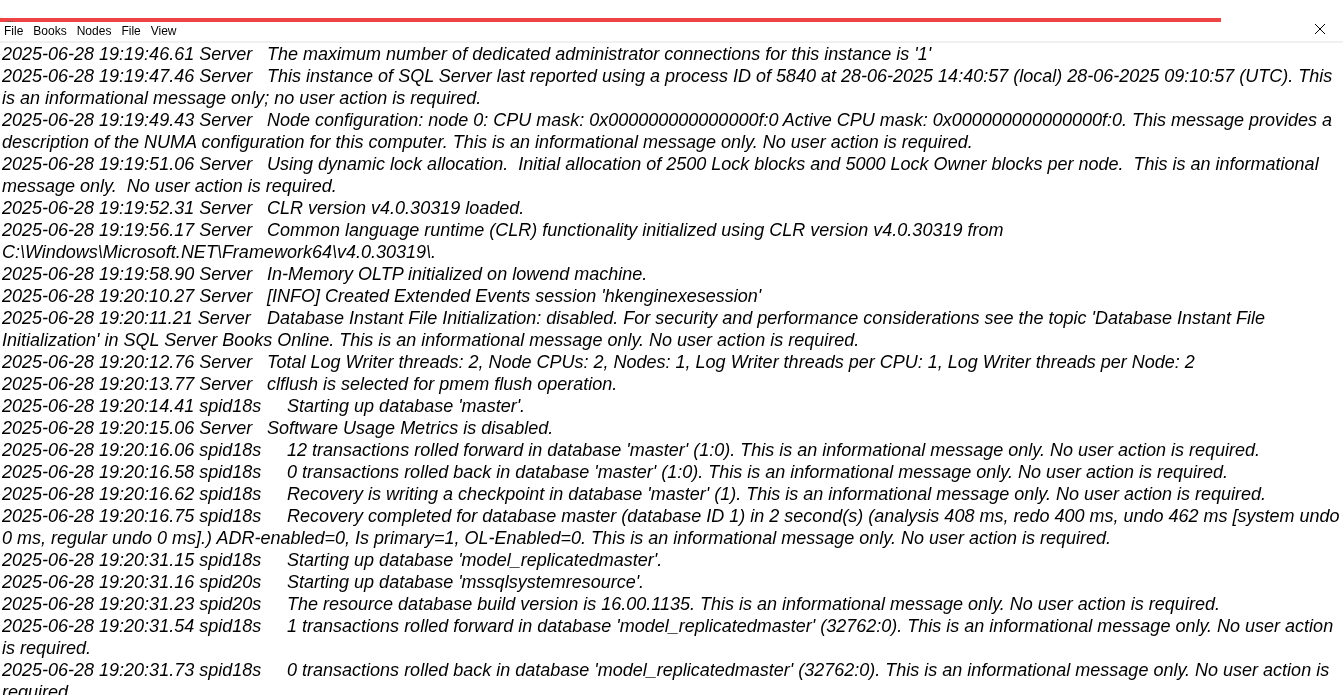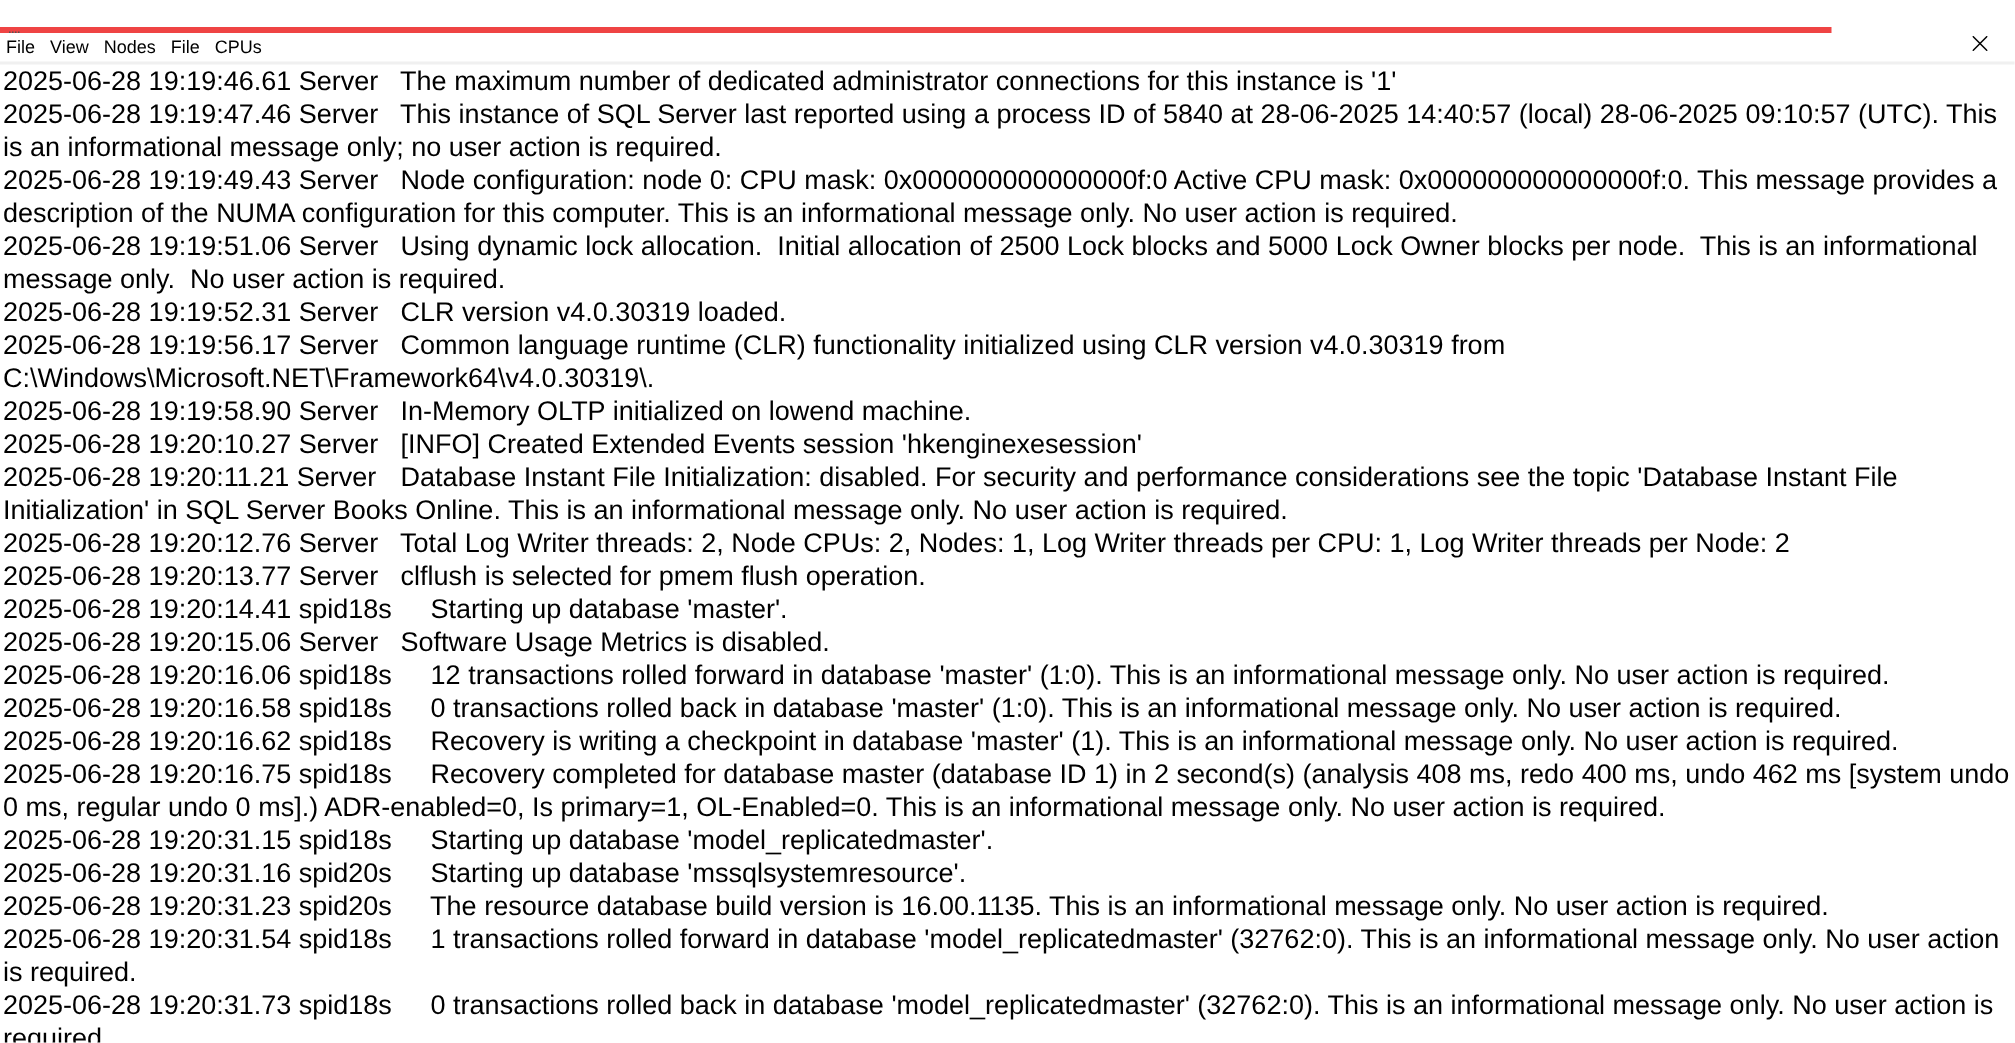--- a/index.html
+++ b/index.html
@@ -11,21 +11,21 @@
   .win-btn { position:absolute; top:0; width:46px; height:22px; display:flex; align-items:center; justify-content:center; color:#000; }
   .btn-min { left:1220px; }
   .btn-max { left:1268px; }
   .btn-close { left:1297px; }
   .menubar { position:absolute; left:0; top:22px; width:1296px; height:19px; background:#ffffff; display:flex; align-items:center; }
   .menu-item { font-size:12px; color:#000; padding:0 5px; line-height:19px; }
   .menu-item:first-child { padding-left:4px; }
   .sep { position:absolute; left:0; top:41px; width:1343px; height:2px; background:#f0f0f0; }
   .editor { position:absolute; left:0; top:43px; width:1343px; height:652px; overflow:hidden; }
   .text { margin:0; padding:0 0 0 2px; font-family:"Liberation Sans", sans-serif; font-size:18px; line-height:22px; color:#000; white-space:pre-wrap; word-wrap:break-word; tab-size:4; -moz-tab-size:4; }
-  .line { display:block; }
+  .line { display:block;font-style:italic; }
 </style>
 </head>
 <body>
 
 <div class="titlebar">
   <span class="app-icon"></span>
   <span class="title">ERRORLOG - Notepad</span>
   <div class="win-btn btn-min">
     <svg width="10" height="10" viewBox="0 0 10 10">
         <line x1="0" y1="5.5" x2="10" y2="5.5" stroke="#000" stroke-width="1"></line>
@@ -40,22 +40,22 @@
   <div class="win-btn btn-close">
     <svg width="10" height="10" viewBox="0 0 10 10">
         <line x1="0" y1="0" x2="10" y2="10" stroke="#000"></line>
         <line x1="10" y1="0" x2="0" y2="10" stroke="#000"></line>
       </svg>
   </div>
 </div>
 
 <div class="menubar">
   <span class="menu-item">File</span>
-  <span class="menu-item">View</span>
+  <span class="menu-item">Books</span>
   <span class="menu-item">Nodes</span>
   <span class="menu-item">File</span>
-  <span class="menu-item">CPUs</span>
+  <span class="menu-item">View</span>
 </div>
 <div class="sep"></div>
 
 <div class="editor">
   <div class="text" id="log-text"><span class="line">2025-06-28 19:19:46.61 Server	 The maximum number of dedicated administrator connections for this instance is '1'</span><span class="line">2025-06-28 19:19:47.46 Server	 This instance of SQL Server last reported using a process ID of 5840 at 28-06-2025 14:40:57 (local) 28-06-2025 09:10:57 (UTC). This is an informational message only; no user action is required.</span><span class="line">2025-06-28 19:19:49.43 Server	 Node configuration: node 0: CPU mask: 0x000000000000000f:0 Active CPU mask: 0x000000000000000f:0. This message provides a description of the NUMA configuration for this computer. This is an informational message only. No user action is required.</span><span class="line">2025-06-28 19:19:51.06 Server	 Using dynamic lock allocation.  Initial allocation of 2500 Lock blocks and 5000 Lock Owner blocks per node.  This is an informational message only.  No user action is required.</span><span class="line">2025-06-28 19:19:52.31 Server	 CLR version v4.0.30319 loaded.</span><span class="line">2025-06-28 19:19:56.17 Server	 Common language runtime (CLR) functionality initialized using CLR version v4.0.30319 from C:\Windows\Microsoft.NET\Framework64\v4.0.30319\.</span><span class="line">2025-06-28 19:19:58.90 Server	 In-Memory OLTP initialized on lowend machine.</span><span class="line">2025-06-28 19:20:10.27 Server	 [INFO] Created Extended Events session 'hkenginexesession'</span><span class="line">2025-06-28 19:20:11.21 Server	 Database Instant File Initialization: disabled. For security and performance considerations see the topic 'Database Instant File Initialization' in SQL Server Books Online. This is an informational message only. No user action is required.</span><span class="line">2025-06-28 19:20:12.76 Server	 Total Log Writer threads: 2, Node CPUs: 2, Nodes: 1, Log Writer threads per CPU: 1, Log Writer threads per Node: 2</span><span class="line">2025-06-28 19:20:13.77 Server	 clflush is selected for pmem flush operation.</span><span class="line">2025-06-28 19:20:14.41 spid18s	 Starting up database 'master'.</span><span class="line">2025-06-28 19:20:15.06 Server	 Software Usage Metrics is disabled.</span><span class="line">2025-06-28 19:20:16.06 spid18s	 12 transactions rolled forward in database 'master' (1:0). This is an informational message only. No user action is required.</span><span class="line">2025-06-28 19:20:16.58 spid18s	 0 transactions rolled back in database 'master' (1:0). This is an informational message only. No user action is required.</span><span class="line">2025-06-28 19:20:16.62 spid18s	 Recovery is writing a checkpoint in database 'master' (1). This is an informational message only. No user action is required.</span><span class="line">2025-06-28 19:20:16.75 spid18s	 Recovery completed for database master (database ID 1) in 2 second(s) (analysis 408 ms, redo 400 ms, undo 462 ms [system undo 0 ms, regular undo 0 ms].) ADR-enabled=0, Is primary=1, OL-Enabled=0. This is an informational message only. No user action is required.</span><span class="line">2025-06-28 19:20:31.15 spid18s	 Starting up database 'model_replicatedmaster'.</span><span class="line">2025-06-28 19:20:31.16 spid20s	 Starting up database 'mssqlsystemresource'.</span><span class="line">2025-06-28 19:20:31.23 spid20s	 The resource database build version is 16.00.1135. This is an informational message only. No user action is required.</span><span class="line">2025-06-28 19:20:31.54 spid18s	 1 transactions rolled forward in database 'model_replicatedmaster' (32762:0). This is an informational message only. No user action is required.</span><span class="line">2025-06-28 19:20:31.73 spid18s	 0 transactions rolled back in database 'model_replicatedmaster' (32762:0). This is an informational message only. No user action is required.</span></div>
 </div>
 
 </body></html>

